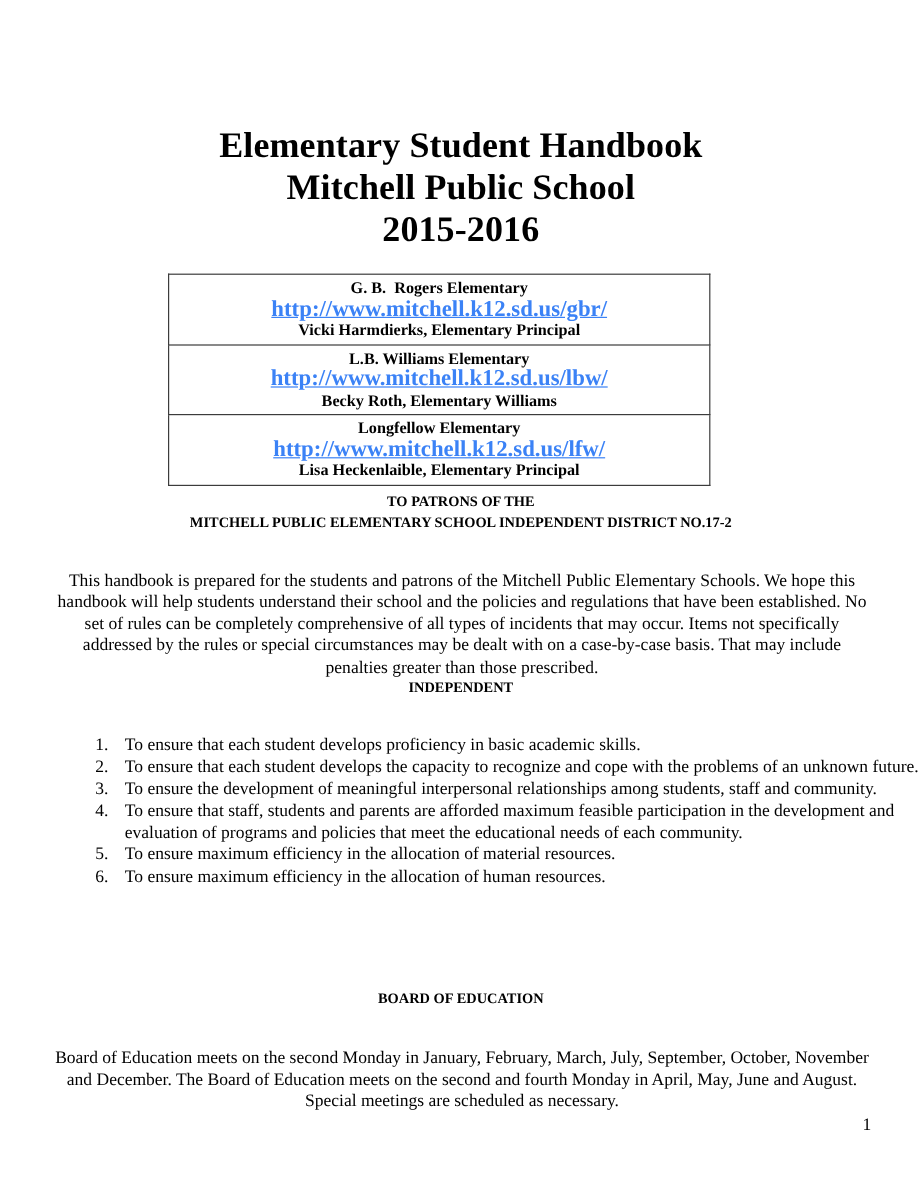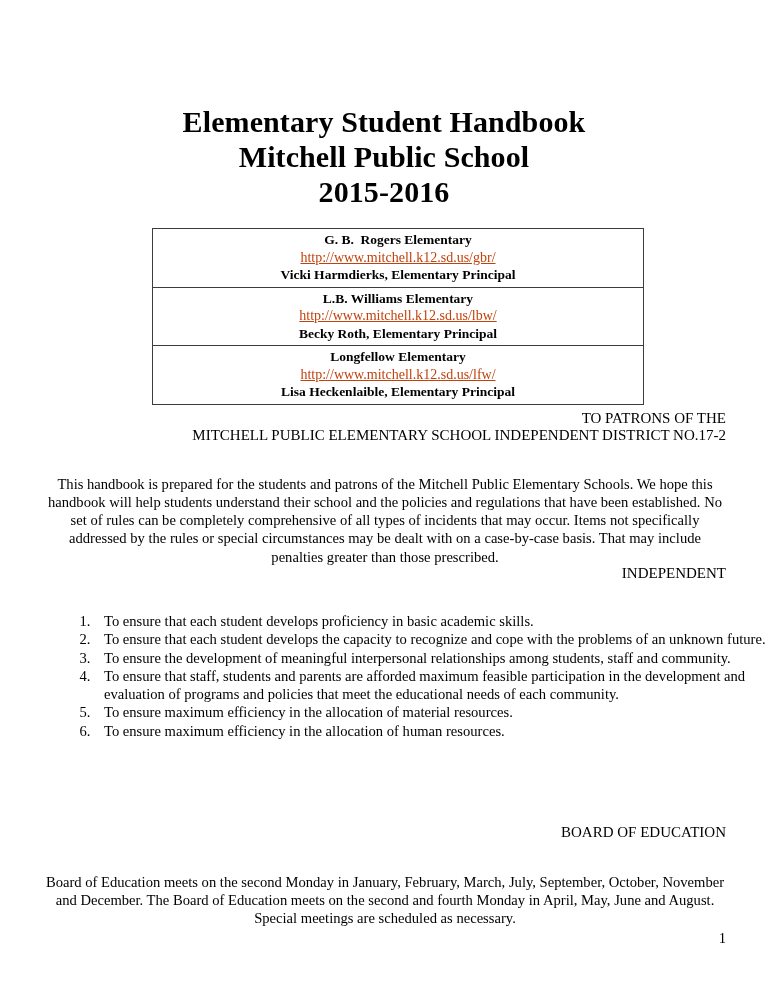--- a/index.html
+++ b/index.html
@@ -37,57 +37,57 @@
     font-size: 30px;
     font-weight: bold;
     line-height: 35px;
     letter-spacing: 0.1px;
     white-space: nowrap;
   }
 
   
   .schools-table {
     position: absolute;
-    left: 152px;
+    left: 140px;
     top: 228px;
-    width: 492px;
+    width: 452px;
     border-collapse: collapse;
     table-layout: fixed;
   }
   .schools-table td {
     border: 1px solid #3c3c3c;
     text-align: center;
     padding: 2px 4px 3px 4px;
     vertical-align: top;
   }
   .school-name,
   .school-principal {
     font-size: 13.5px;
     font-weight: bold;
     line-height: 17.5px;
     white-space: pre;
   }
   .school-url {
     display: block;
-    font-size: 14px;
-    font-weight: normal;
+    font-size: 19px;
+    font-weight: bold;
     line-height: 17.5px;
-    color: #c2410c;
+    color: #3b82f6;
     text-decoration: underline;
     cursor: pointer;
   }
 
   
   .center-heading {
     position: absolute;
     left: 42px;
     width: 684px;
-    text-align: right;
-    font-size: 15px;
-    font-weight: normal;
+    text-align: center;
+    font-size: 12px;
+    font-weight: bold;
     line-height: 17px;
   }
   .center-heading .hl {
     display: block;
     white-space: nowrap;
   }
 
   #patrons-heading { top: 410px; }
   #objectives-heading { top: 565px; }
   #board-heading { top: 824px; }
@@ -151,21 +151,21 @@
         <td>
           <div class="school-name">G. B.  Rogers Elementary</div>
           <a class="school-url" href="#">http://www.mitchell.k12.sd.us/gbr/</a>
           <div class="school-principal">Vicki Harmdierks, Elementary Principal</div>
         </td>
       </tr>
       <tr>
         <td>
           <div class="school-name">L.B. Williams Elementary</div>
           <a class="school-url" href="#">http://www.mitchell.k12.sd.us/lbw/</a>
-          <div class="school-principal">Becky Roth, Elementary Principal</div>
+          <div class="school-principal">Becky Roth, Elementary Williams</div>
         </td>
       </tr>
       <tr>
         <td>
           <div class="school-name">Longfellow Elementary</div>
           <a class="school-url" href="#">http://www.mitchell.k12.sd.us/lfw/</a>
           <div class="school-principal">Lisa Heckenlaible, Elementary Principal</div>
         </td>
       </tr>
     </tbody>

